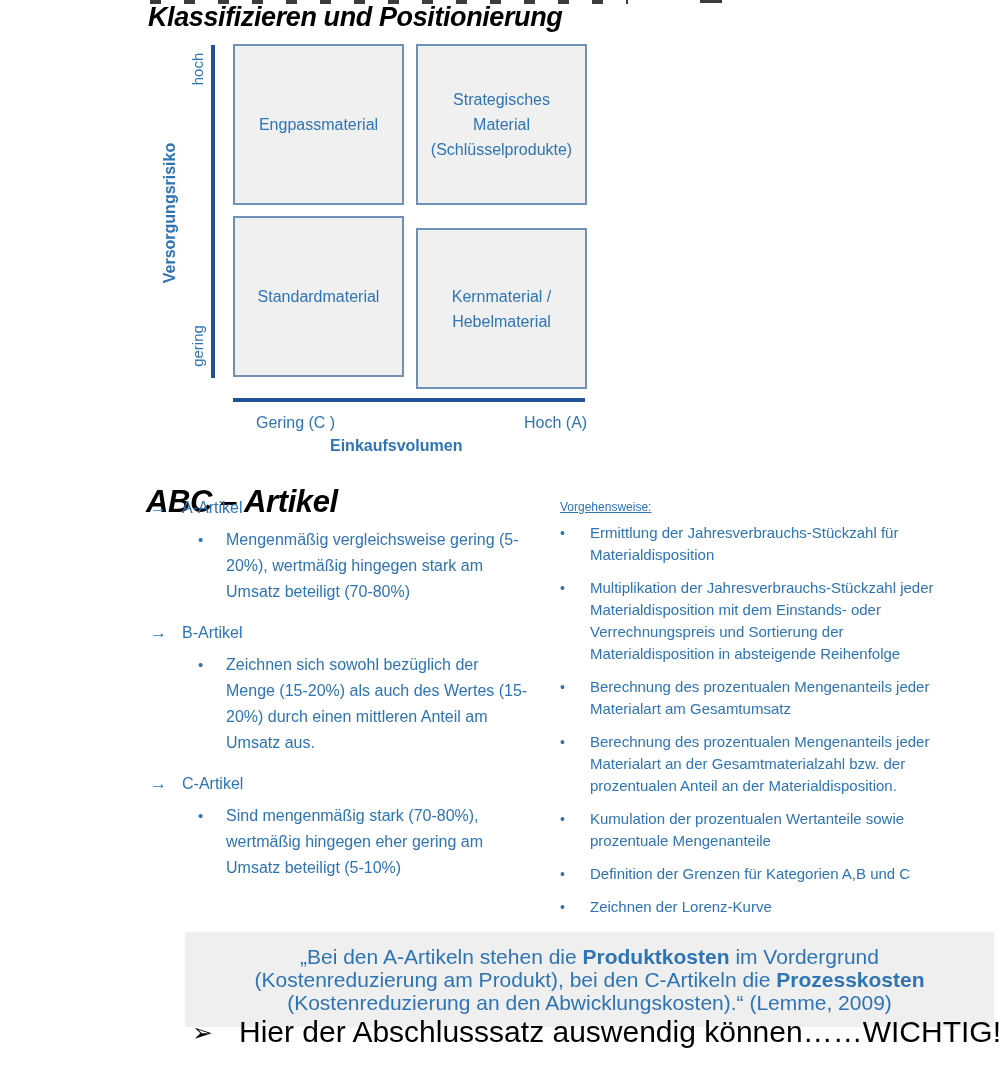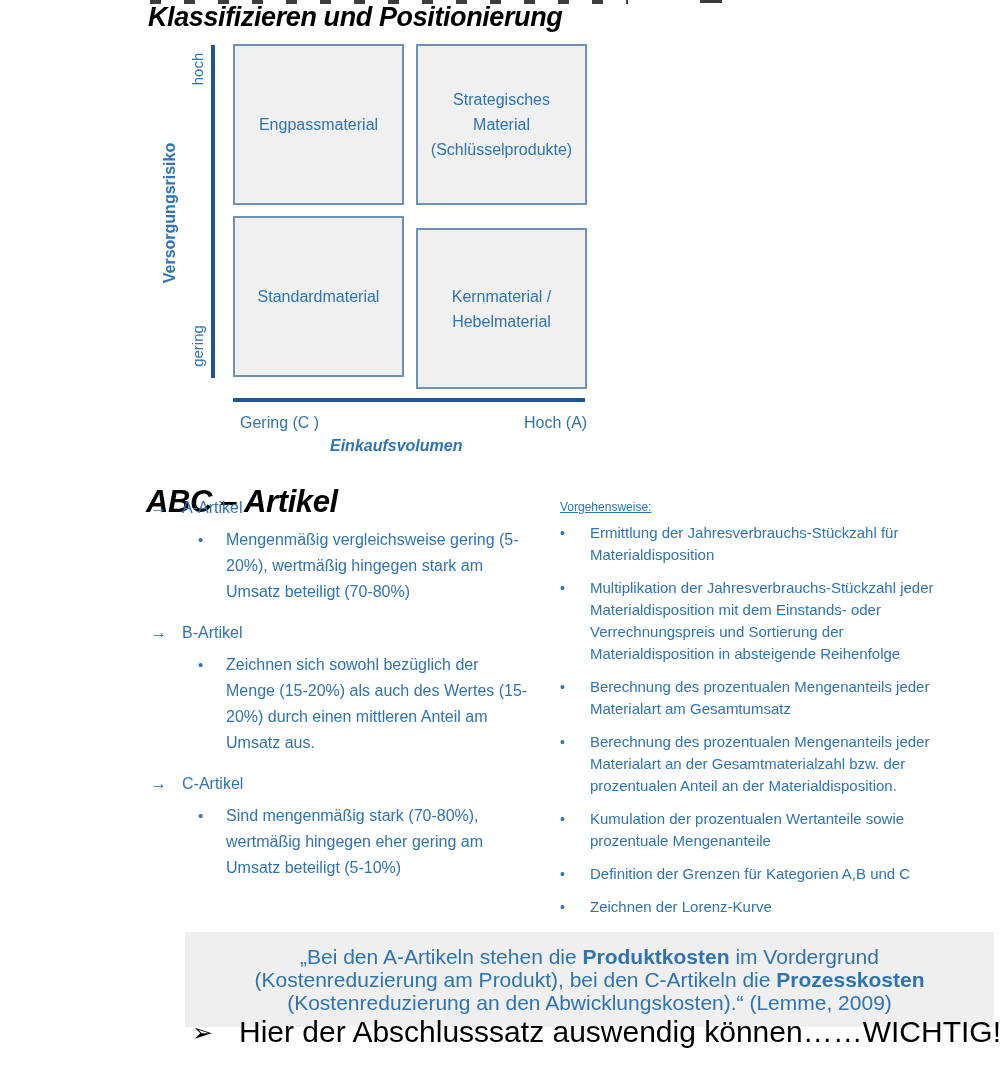--- a/index.html
+++ b/index.html
@@ -47,23 +47,23 @@
   .vlabel {
     position:absolute; color:#2E74B5; font-size:15px; white-space:nowrap;
     transform:translate(-50%,-50%) rotate(-90deg);
   }
   .vlabel-axis { font-weight:bold; font-size:16px; }
   .pos-hoch   { left:197px; top:69px;  }
   .pos-gering { left:197px; top:346px; }
   .pos-vrisk  { left:170px; top:213px; }
 
   .xlab { position:absolute; color:#2E74B5; font-size:16px; white-space:nowrap; }
-  .pos-gering-c { left:240px; top:414px; }
+  .pos-gering-c { left:256px; top:414px; }
   .pos-hoch-a   { left:524px; top:414px; }
-  .pos-einkauf  { left:330px; top:437px; font-weight:bold;font-style:italic; }
+  .pos-einkauf  { left:330px; top:437px; font-weight:bold; }
 
   
   .col-left  { position:absolute; left:150px; top:497px; width:382px; color:#2E74B5; font-size:16px; }
   .col-right { position:absolute; left:560px; top:497px; width:404px; color:#2E74B5; font-size:15px; }
 
   .abc-label { display:flex; margin-bottom:9px; line-height:21px; }
   .abc-arrow { width:32px; flex:0 0 32px; font-size:17px; }
   .abc-bullets { margin:0 0 17px 48px; }
   .bullet-row { display:flex; }
   .bullet-dot { width:28px; flex:0 0 28px; font-size:15px; line-height:26px; }

